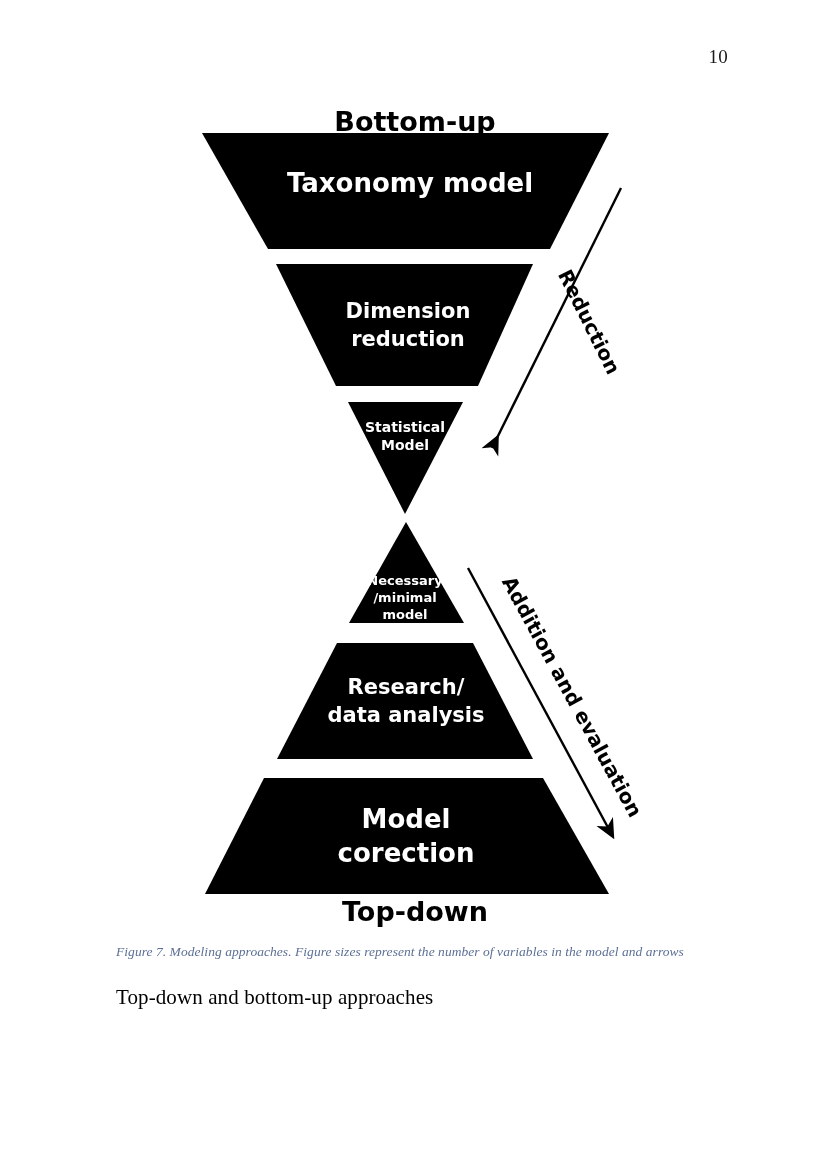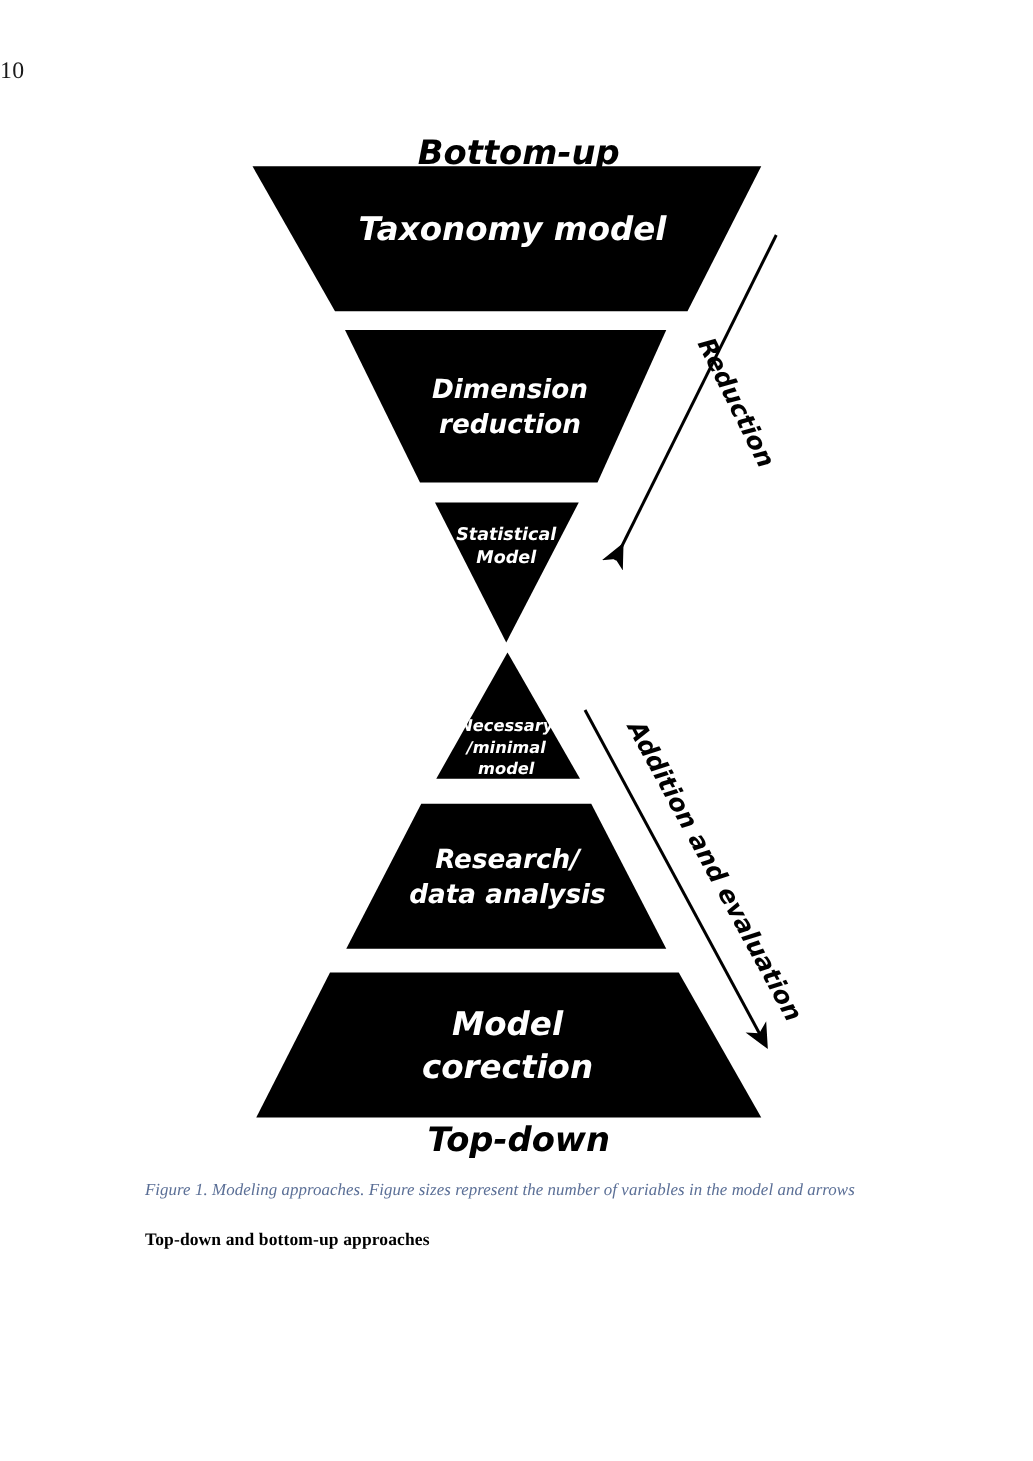--- a/index.html
+++ b/index.html
@@ -22,34 +22,34 @@
     inset: 0;
     background: #ffffff;
   }
 
   
   .page-number {
     position: absolute;
     top: 46px;
     left: 0;
     width: 728px;
+    text-align: right;
     font-family: "Liberation Serif", serif;
     font-size: 19px;
     color: #1a1a1a;
     letter-spacing: 0.3px;
   }
 
   
   .figure {
     position: absolute;
     left: 0;
     top: 0;
     width: 674px;
     height: 935px;
-    font-style: italic;
   }
   .figure svg {
     display: block;
   }
 
   .shape-text {
     fill: #ffffff;
     font-family: "DejaVu Sans", sans-serif;
     font-weight: bold;
     text-anchor: middle;
@@ -87,22 +87,22 @@
     letter-spacing: 0.05px;
   }
 
   
   .section-heading {
     position: absolute;
     left: 116px;
     top: 985px;
     width: 640px;
     font-family: "Liberation Serif", serif;
-    font-weight: bold;
-    font-size: 14px;
+    font-weight: normal;
+    font-size: 21px;
     color: #000000;
     letter-spacing: 0.1px;
   }
   .body-paragraph {
     position: absolute;
     left: 116px;
     top: 1031px;
     width: 620px;
     font-family: "Liberation Serif", serif;
     font-size: 16.5px;
@@ -177,18 +177,18 @@
             <path d="M 0.6,0.6 L 9,4.5 L 0.6,8.4 L 3,4.5 Z" fill="#000000"></path>
           </marker>
         </defs>
         <line class="arrow-line" x1="468" y1="568" x2="612" y2="835" marker-end="url(#arrowhead-right)"></line>
         <text class="arrow-label" x="566" y="700" font-size="20" transform="rotate(61.5 566 700)">Addition and evaluation</text>
       </g>
 
     </svg>
   </div>
 
-  <div class="caption">Figure 1. Modeling approaches. Figure sizes represent the number of variables in the model and arrows</div>
+  <div class="caption">Figure 7. Modeling approaches. Figure sizes represent the number of variables in the model and arrows</div>
 
   <div class="section-heading">Top-down and bottom-up approaches</div>
 
 
 </div>
 
 </body></html>

